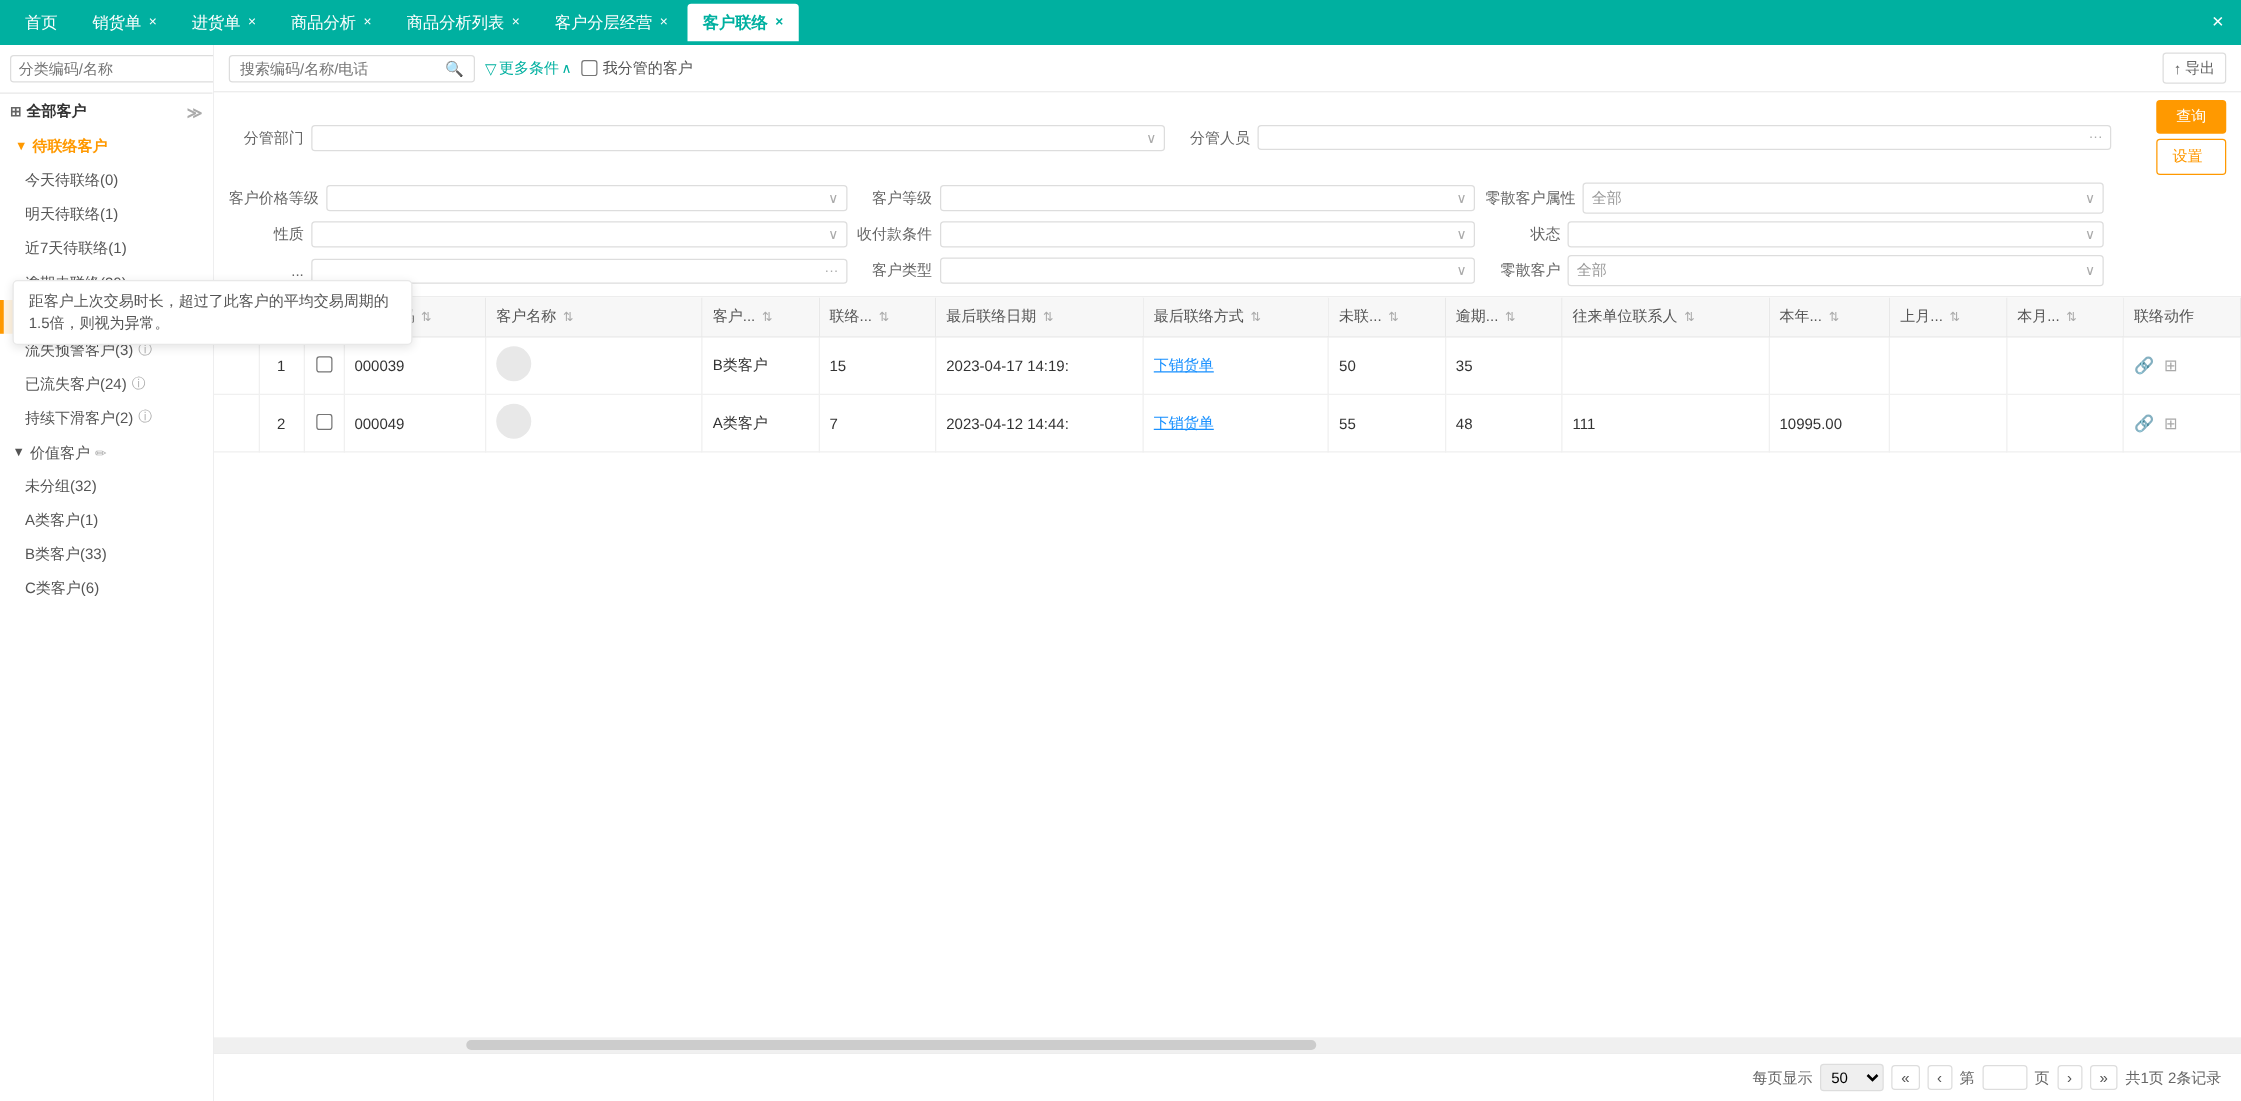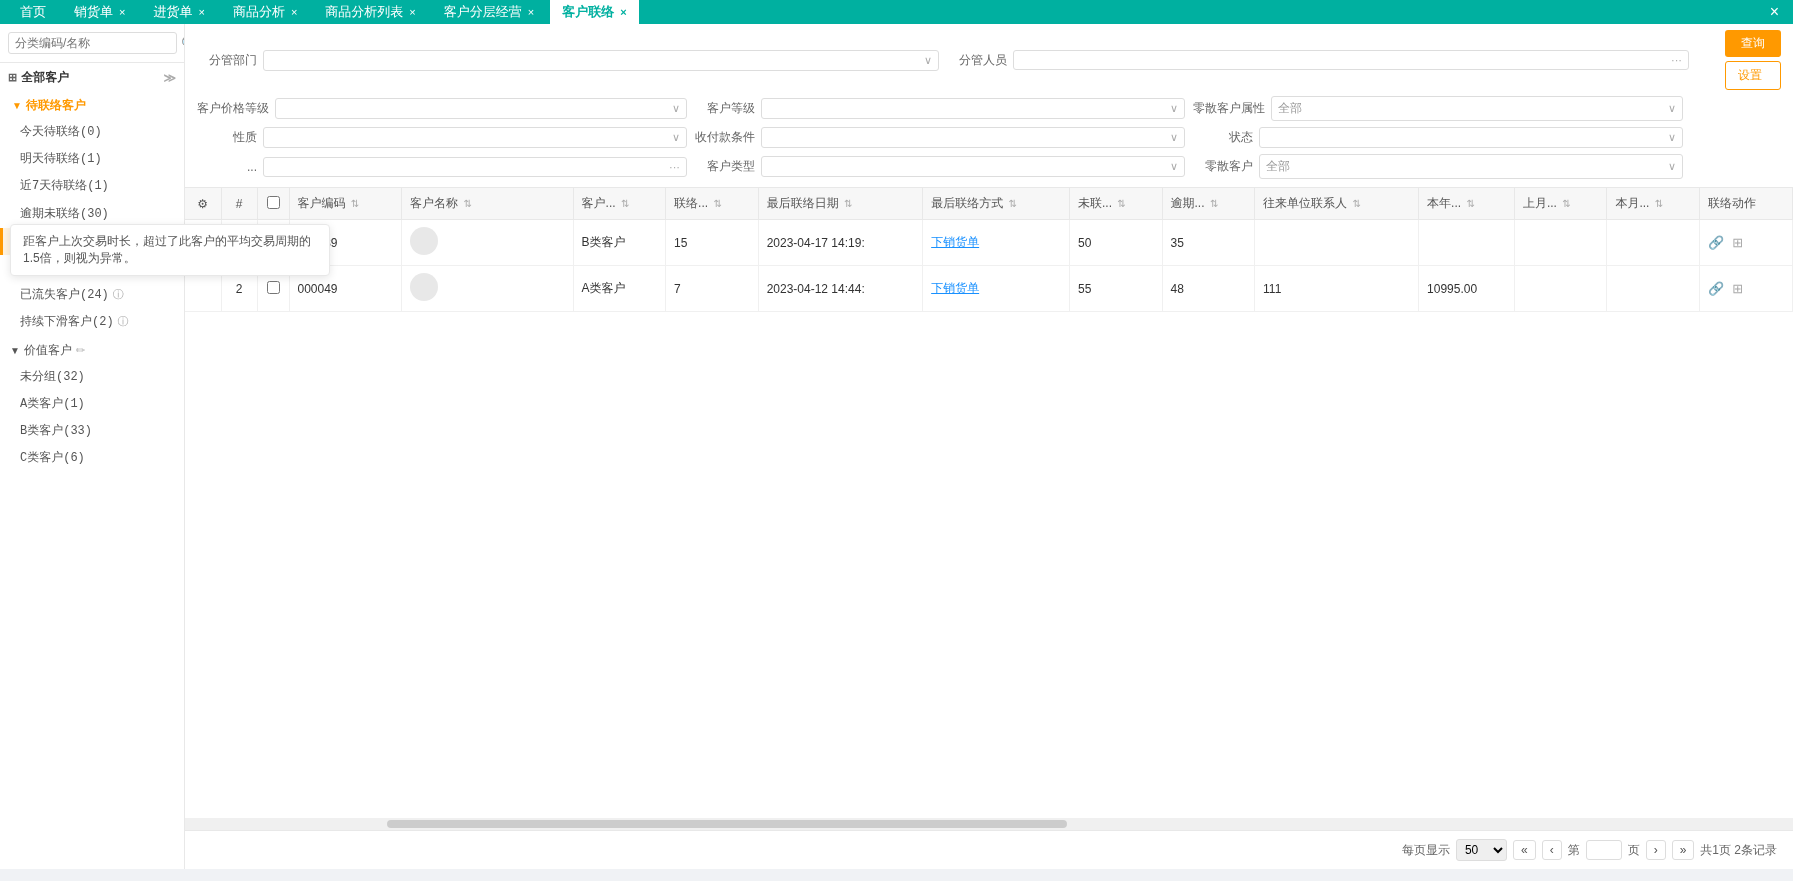--- a/index.html
+++ b/index.html
@@ -1,53 +1,53 @@
 <!DOCTYPE html>
 <html><head>
   <meta charset="utf-8">
   <style>
     * { box-sizing: border-box; margin: 0; padding: 0; }
     body { font-family: "Microsoft YaHei", Arial, sans-serif; font-size: 12px; background: #f0f2f5; color: #333; overflow: hidden; }
 
     
     .top-nav {
-      display: flex; align-items: center; background: #00b0a0; height: 24px; padding: 0 8px; gap: 4px;
+      display: flex; align-items: center; background: #00b0a0; height: 36px; padding: 0 8px; gap: 4px;
     }
     .nav-tab {
       display: flex; align-items: center; padding: 6px 12px; color: #fff; cursor: pointer; font-size: 13px; border-radius: 3px 3px 0 0; white-space: nowrap;
     }
     .nav-tab.active { background: #fff; color: #00b0a0; font-weight: bold; }
     .nav-tab-close { margin-left: 6px; font-size: 11px; color: inherit; cursor: pointer; }
     .nav-spacer { flex: 1; }
     .nav-close-btn { color: #fff; font-size: 16px; cursor: pointer; padding: 2px 6px; }
 
     
     .main-layout { display: flex; height: calc(100vh - 36px); }
 
     
     .sidebar {
-      width: 185px; background: #fff; border-right: 1px solid #e8e8e8; display: flex; flex-direction: column; overflow-y: auto; flex-shrink: 0;
+      width: 171px; background: #fff; border-right: 1px solid #e8e8e8; display: flex; flex-direction: column; overflow-y: auto; flex-shrink: 0;
     }
     .sidebar-search { display: flex; align-items: center; padding: 8px; border-bottom: 1px solid #e8e8e8; gap: 4px; }
     .sidebar-search input { flex: 1; border: 1px solid #ddd; border-radius: 3px; padding: 3px 6px; font-size: 12px; outline: none; }
     .sidebar-search-icon { color: #aaa; font-size: 13px; cursor: pointer; }
 
     .sidebar-section-header {
       display: flex; align-items: center; padding: 6px 8px; font-weight: bold; font-size: 12px; color: #333; cursor: pointer;
     }
     .sidebar-section-header .icon { margin-right: 4px; font-size: 11px; color: #666; }
     .sidebar-collapse-btn { margin-left: auto; cursor: pointer; color: #aaa; font-size: 12px; }
 
     .sidebar-group-title {
       display: flex; align-items: center; padding: 5px 8px 5px 12px; color: #f90; font-weight: bold; font-size: 12px; cursor: pointer;
     }
     .sidebar-group-title .arrow { margin-right: 4px; font-size: 10px; }
 
     .sidebar-item {
-      padding: 4px 8px 4px 20px; color: #555; cursor: pointer; font-size: 12px; line-height: 1.6; font-family: Liberation Mono, monospace;
+      padding: 4px 8px 4px 20px; color: #555; cursor: pointer; font-size: 12px; line-height: 1.6;
     }
     .sidebar-item.active { background: #fff3e0; color: #f90; font-weight: bold; border-left: 3px solid #f90; }
 
     .sidebar-group-label {
       display: flex; align-items: center; padding: 5px 8px 5px 10px; color: #555; font-size: 12px; cursor: pointer;
     }
     .sidebar-group-label .arrow { margin-right: 4px; font-size: 10px; }
     .sidebar-group-label .edit-icon { margin-left: 4px; color: #aaa; font-size: 11px; }
 
     
@@ -220,20 +220,39 @@
     <div class="sidebar-item">
       <span>B类客户(33)</span>
     </div>
     <div class="sidebar-item">
       <span>C类客户(6)</span>
     </div>
   </div>
 
   <div class="content-area">
 
+    <div class="filter-bar">
+      <div class="search-box">
+        <input type="text" style="width: 160px;" placeholder="搜索编码/名称/电话">
+        <span class="search-box-icon">🔍</span>
+      </div>
+      <div class="more-conditions">
+        <span>▽</span>
+        <span>更多条件</span>
+        <span class="more-conditions-icon">∧</span>
+      </div>
+      <div class="my-customer">
+        <input type="checkbox" style="">
+        <span>我分管的客户</span>
+      </div>
+      <div class="export-btn">
+        <span>↑</span>
+        <span>导出</span>
+      </div>
+    </div>
 
     <div class="advanced-filter">
 
       <div class="filter-row">
         <div class="filter-field">
           <span class="filter-label">分管部门</span>
           <div class="filter-select" style="flex:2;">
             <span class="filter-select-text"></span>
             <span class="filter-select-arrow">∨</span>
           </div>

